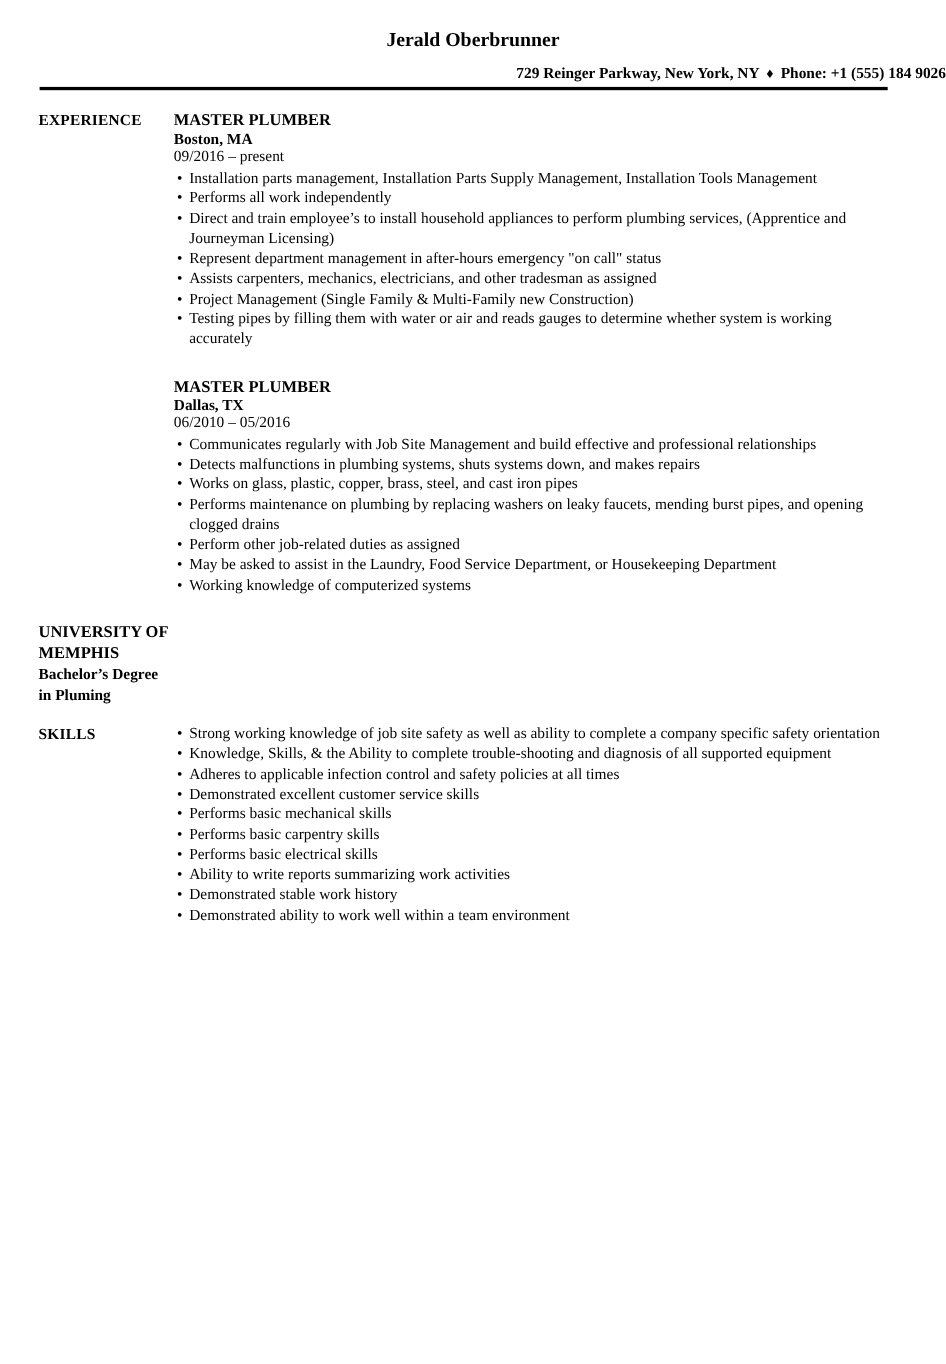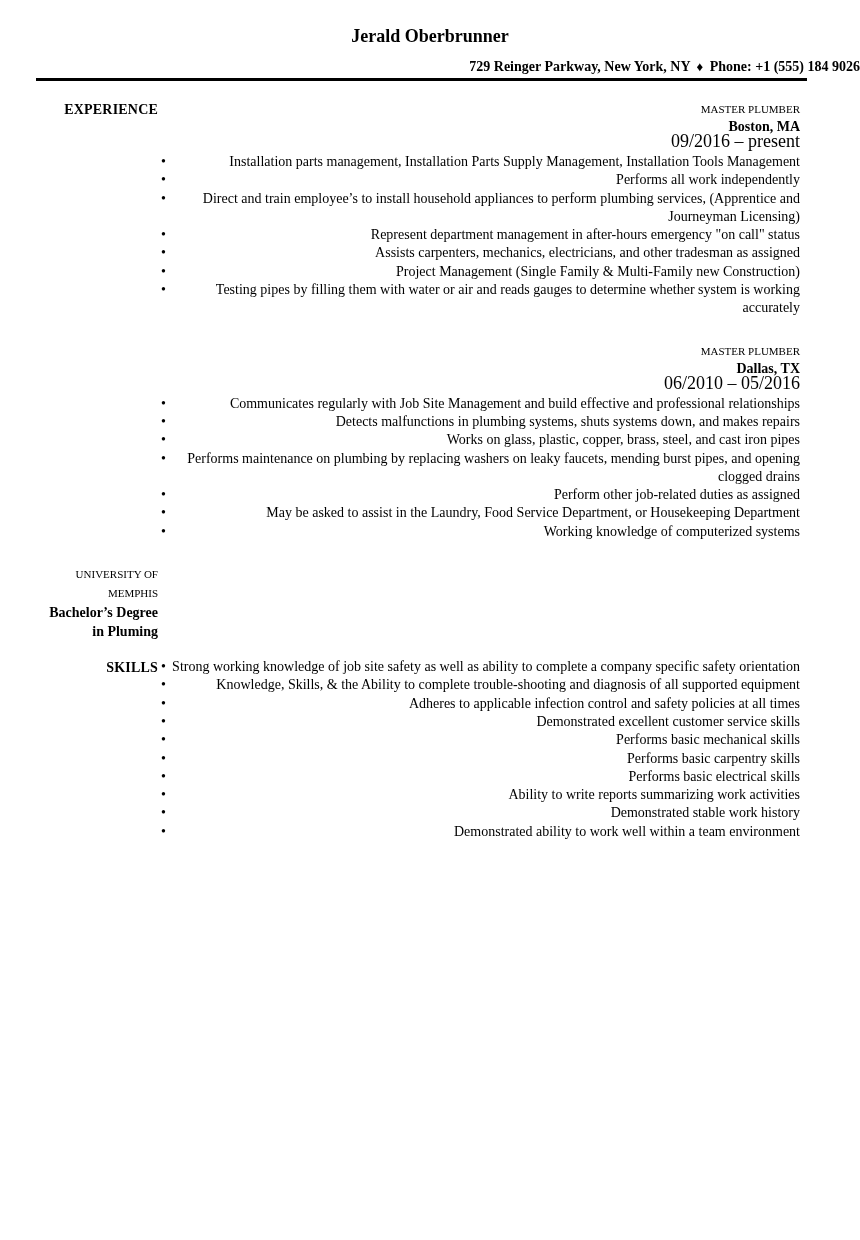--- a/index.html
+++ b/index.html
@@ -25,40 +25,40 @@
     font-size: 14px; font-weight: bold;
     line-height: 15px;
     margin-top: 13px;
   }
   .contact .diamond { font-size: 13px; padding: 0 3px; }
   .rule {
     height: 3px; width: 771px;
     background: #000000;
     margin: 4px 0 0 36px;
   }
-  .content { padding: 19px 60px 0 35px; text-align: right; }
+  .content { padding: 19px 60px 0 35px; }
   .section {
     display: grid;
     grid-template-columns: 123px 1fr;
   }
   .label {
     font-size: 14px; font-weight: bold;
     line-height: 19px;
     letter-spacing: 0.2px;
   }
   .job-title {
-    font-size: 11px; font-weight: normal;
+    font-size: 15px; font-weight: bold;
     line-height: 19px;
   }
   .job-location {
     font-size: 14px; font-weight: bold;
     line-height: 15px;
   }
   .job-dates {
-    font-size: 18px;
+    font-size: 14px;
     line-height: 15px;
   }
   ul.bullets {
     list-style: none;
     margin-top: 4px;
   }
   ul.bullets li {
     font-size: 14px;
     line-height: 18.3px;
     padding-left: 14px;

